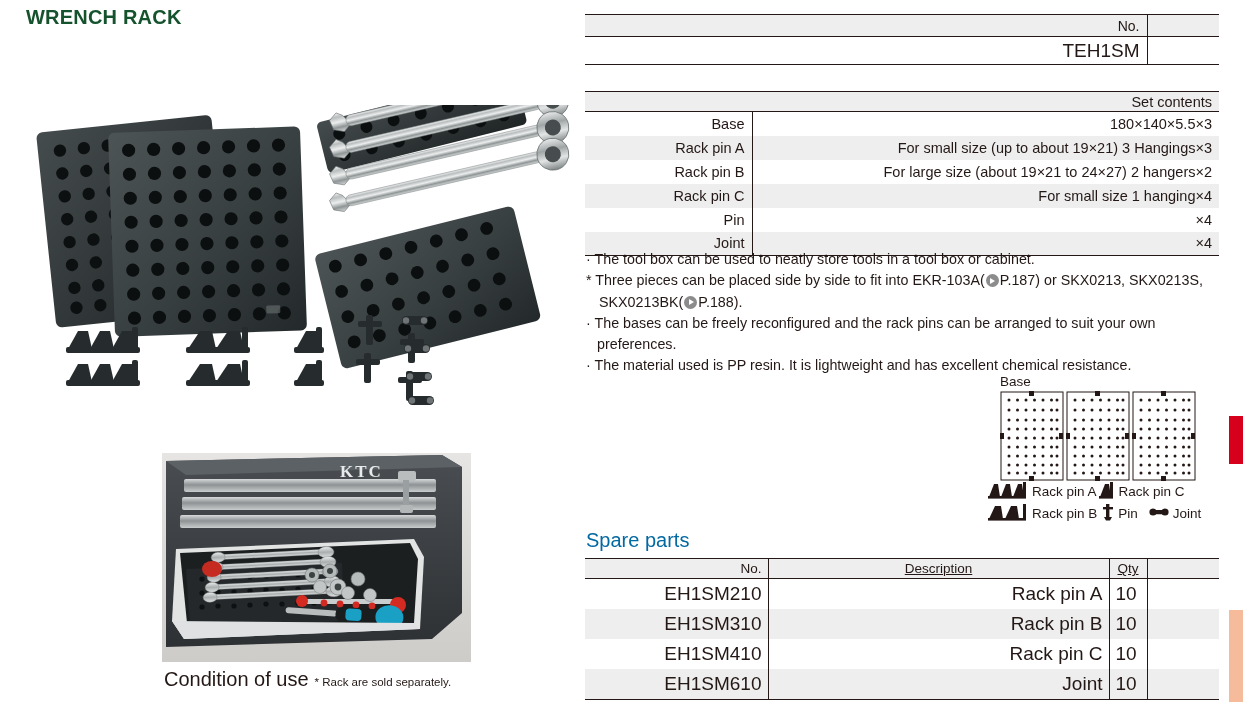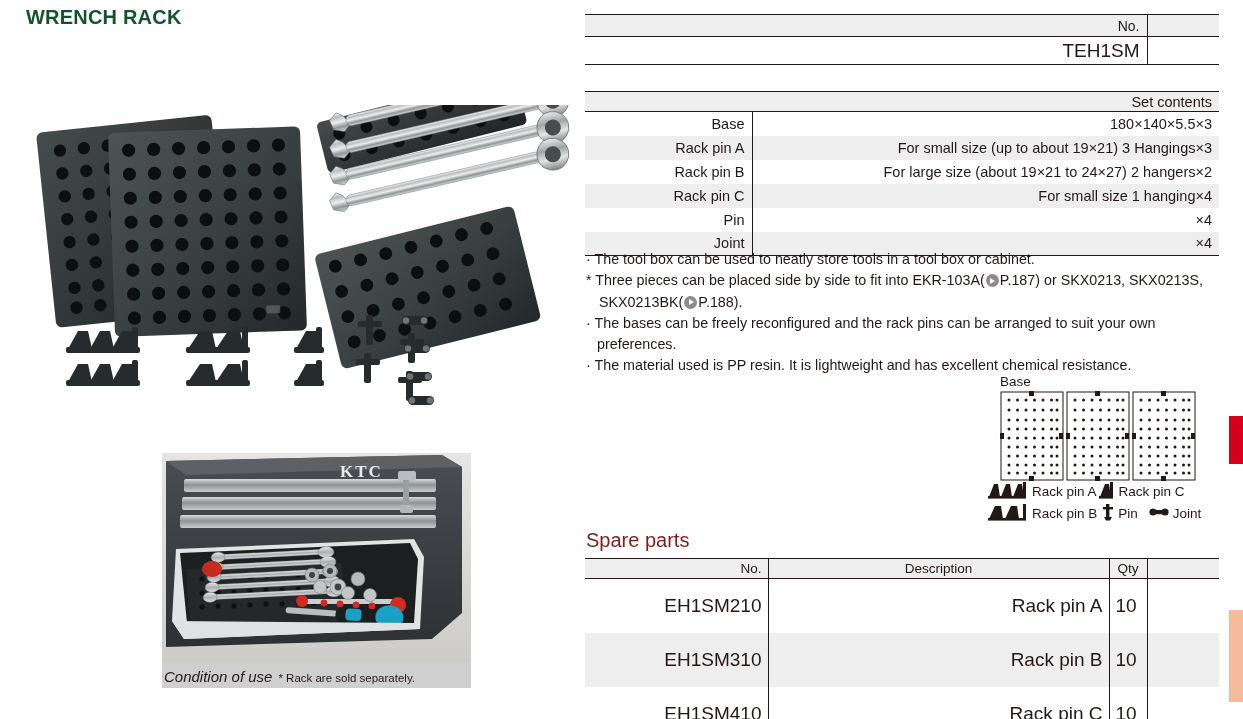--- a/index.html
+++ b/index.html
@@ -26,34 +26,34 @@
 
   #hero-photo {
     position: absolute;
     left: 18px; top: 105px;
     width: 560px; height: 320px;
   }
 
   #usage-photo-wrap {
     position: absolute;
     left: 162px; top: 453px;
-    width: 309px; height: 235px;
+    width: 309px; height: 209px;
     overflow: hidden;
     background: #cfcfcf;
     text-decoration: underline;
   }
   #usage-photo-wrap svg { display:block; }
 
   #usage-caption {
     position: absolute;
     left: 164px; top: 668px;
     width: 420px;
     white-space: nowrap;
   }
-  #usage-caption .cap-main { font-size: 15px; color: #231815; font-style: italic; }
+  #usage-caption .cap-main { font-size: 20px; color: #231815; }
   #usage-caption .cap-sub { font-size: 11.5px; color: #231815; margin-left: 6px; }
 
   table.kt {
     width: 100%;
     border-collapse: collapse;
     font-size: 14px;
     color: #231815;
   }
   table.kt td, table.kt th {
     padding: 2px 6px;
@@ -139,39 +139,39 @@
   }
   #legend .lrow { display: flex; align-items: center; height: 22px; white-space: nowrap; }
   #legend .lbl { margin-right: 4px; }
   #legend .gap { display: inline-block; width: 5px; }
 
   
   #spare-title {
     position: absolute;
     left: 586px; top: 529px;
     font-size: 20px;
-    color: #7f1d1d;
+    color: #0369a1;
   }
   #spare-table { position: absolute; left: 585px; top: 558px; width: 634px; }
   #spare-table table { border-collapse: collapse; width: 100%; }
   #spare-table thead td {
     background: #eeeeee;
     border-top: 1.5px solid #231815;
     border-bottom: 1.5px solid #231815;
     font-size: 13.5px;
     height: 20px;
     padding: 1px 6px;
   }
-  #spare-table tbody td { font-size: 19px; height: 25px; padding: 16px 6px; margin-top: 28px; }
+  #spare-table tbody td { font-size: 19px; height: 25px; padding: 4px 6px; margin-top: 28px; }
   #spare-table tbody tr:nth-child(even) td { background: #eeeeee; }
   #spare-table td.s-no { width: 183px; }
   #spare-table td.s-desc { border-left: 1.4px solid #231815; }
   #spare-table td.s-qty { border-left: 1.4px solid #231815; width: 38px; text-align: left; }
   #spare-table td.s-pad { border-left: 1.4px solid #231815; width: 72px; }
-  #spare-table thead td.s-desc, #spare-table thead td.s-qty { text-align: center; }
+  #spare-table thead td.s-desc, #spare-table thead td.s-qty { text-align: center; text-decoration: underline; }
   #spare-table tbody tr:last-child td { border-bottom: 1.5px solid #231815; }
 
   
   .edge-tab { position: absolute; right: 0; width: 14px; }
   #edge-tab-red { top: 416px; height: 48px; background: #d6001c; }
   #edge-tab-peach { top: 610px; height: 92px; background: #f6bb9b; }
 </style>
 </head>
 <body>
 

